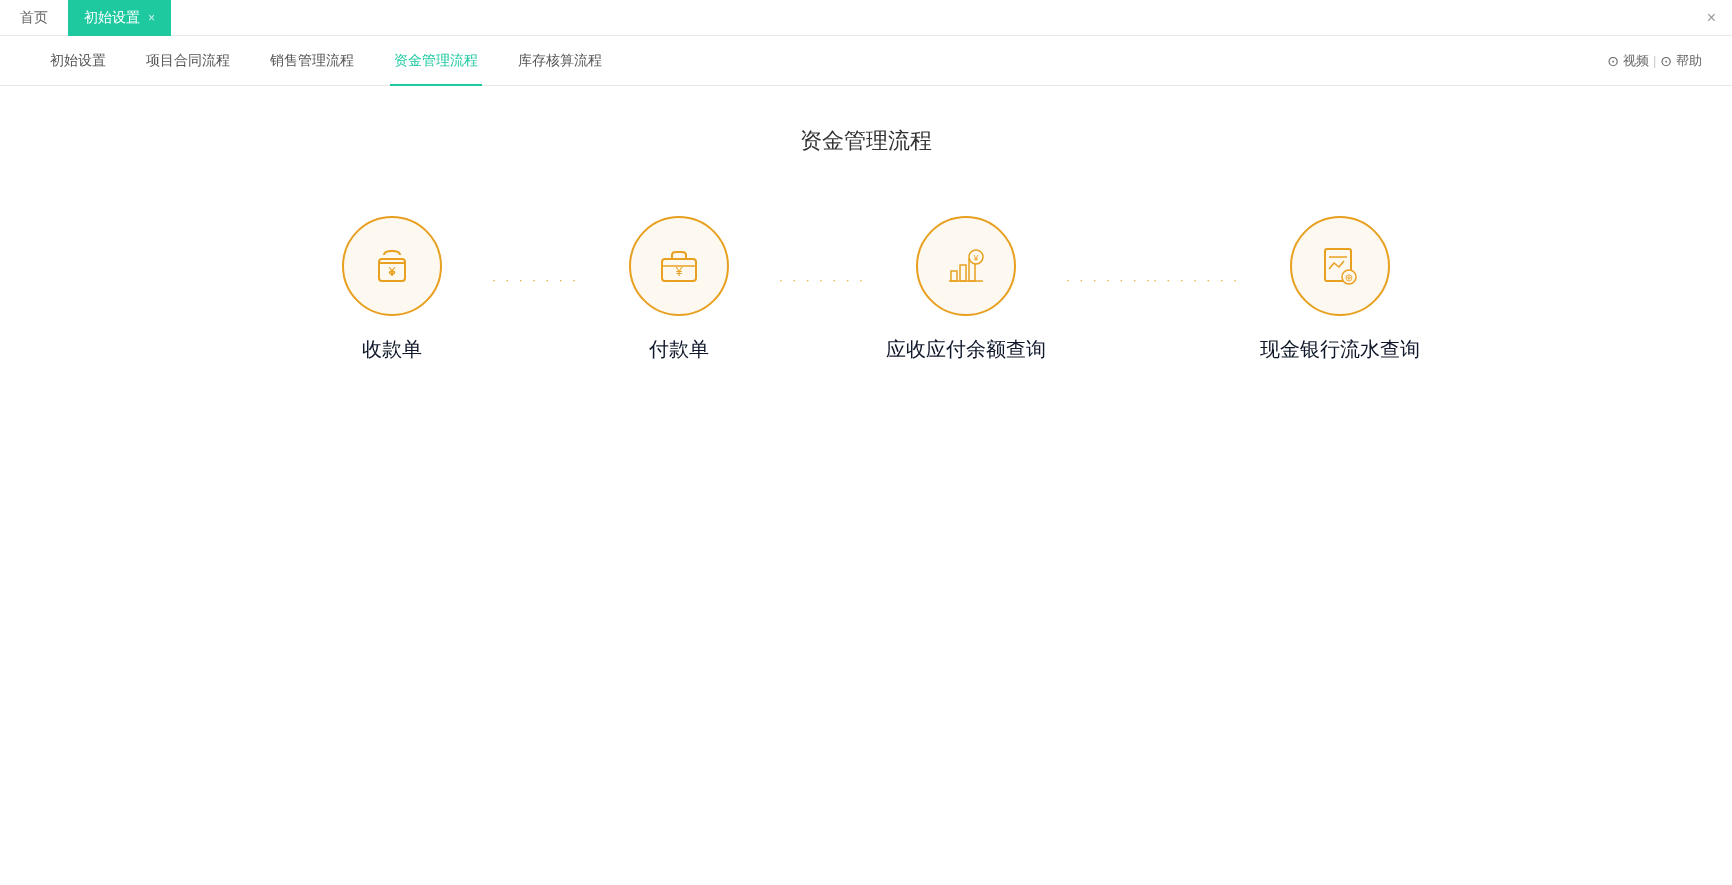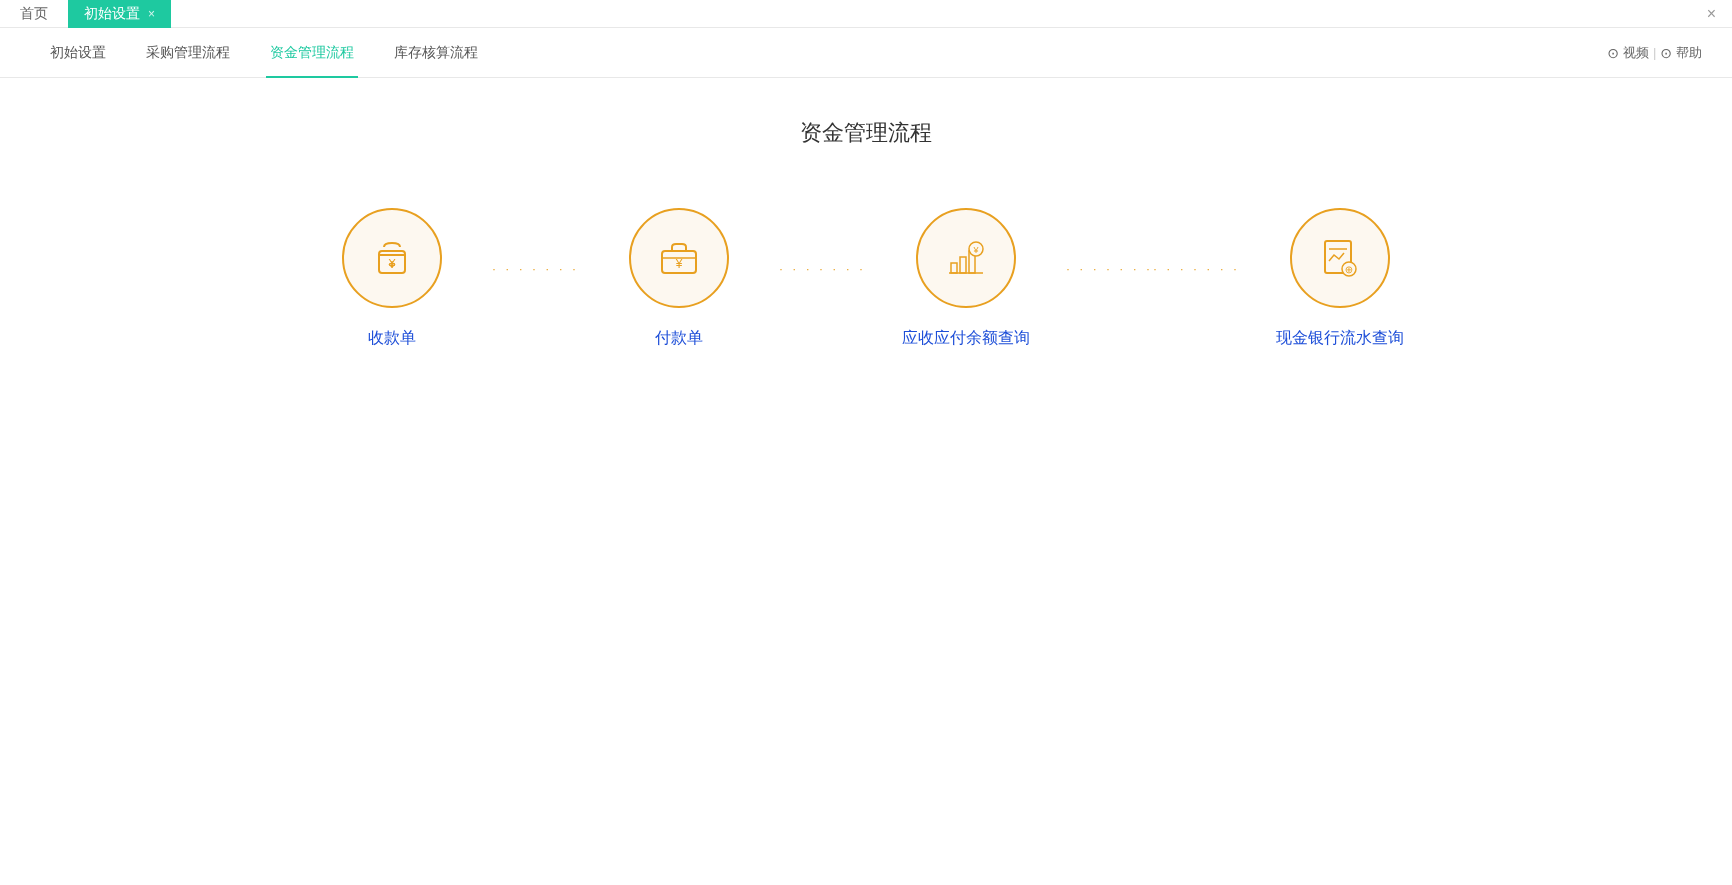--- a/index.html
+++ b/index.html
@@ -9,21 +9,21 @@
       color: #333;
       width: 1732px;
       height: 885px;
       overflow: hidden;
     }
 
     
     .top-tab-bar {
       display: flex;
       align-items: center;
-      height: 28px;
+      height: 36px;
       border-bottom: 1px solid #e8e8e8;
       padding: 0 0;
       background: #fff;
     }
     .tab-home {
       padding: 0 20px;
       height: 44px;
       display: flex;
       align-items: center;
       font-size: 14px;
@@ -151,22 +151,22 @@
       background: #fdf8f0;
       display: flex;
       align-items: center;
       justify-content: center;
     }
     .flow-circle svg {
       width: 50px;
       height: 50px;
     }
     .flow-label {
-      font-size: 16px;
-      color: #1d4ed8;
+      font-size: 20px;
+      color: #0f172a;
     }
     .flow-connector {
       display: flex;
       align-items: center;
       margin-bottom: 20px;
       color: #e8a020;
       letter-spacing: 3px;
       font-size: 12px;
     }
   </style>
@@ -179,21 +179,22 @@
     <span>初始设置</span>
     <span class="close-icon">×</span>
   </div>
   <div class="top-right-controls">
     <span class="window-close">×</span>
   </div>
 </div>
 
 <div class="nav-bar">
   <div class="nav-item">初始设置</div>
-  <div class="nav-item">采购管理流程</div>
+  <div class="nav-item">项目合同流程</div>
+  <div class="nav-item">销售管理流程</div>
   <div class="nav-item active">资金管理流程</div>
   <div class="nav-item">库存核算流程</div>
 
   <div class="nav-right">
     <span style="font-size:14px;">⊙</span>
     <span class="help-btn">视频</span>
     <span class="divider-v">|</span>
     <span style="font-size:14px;">⊙</span>
     <span class="help-btn">帮助</span>
   </div>

